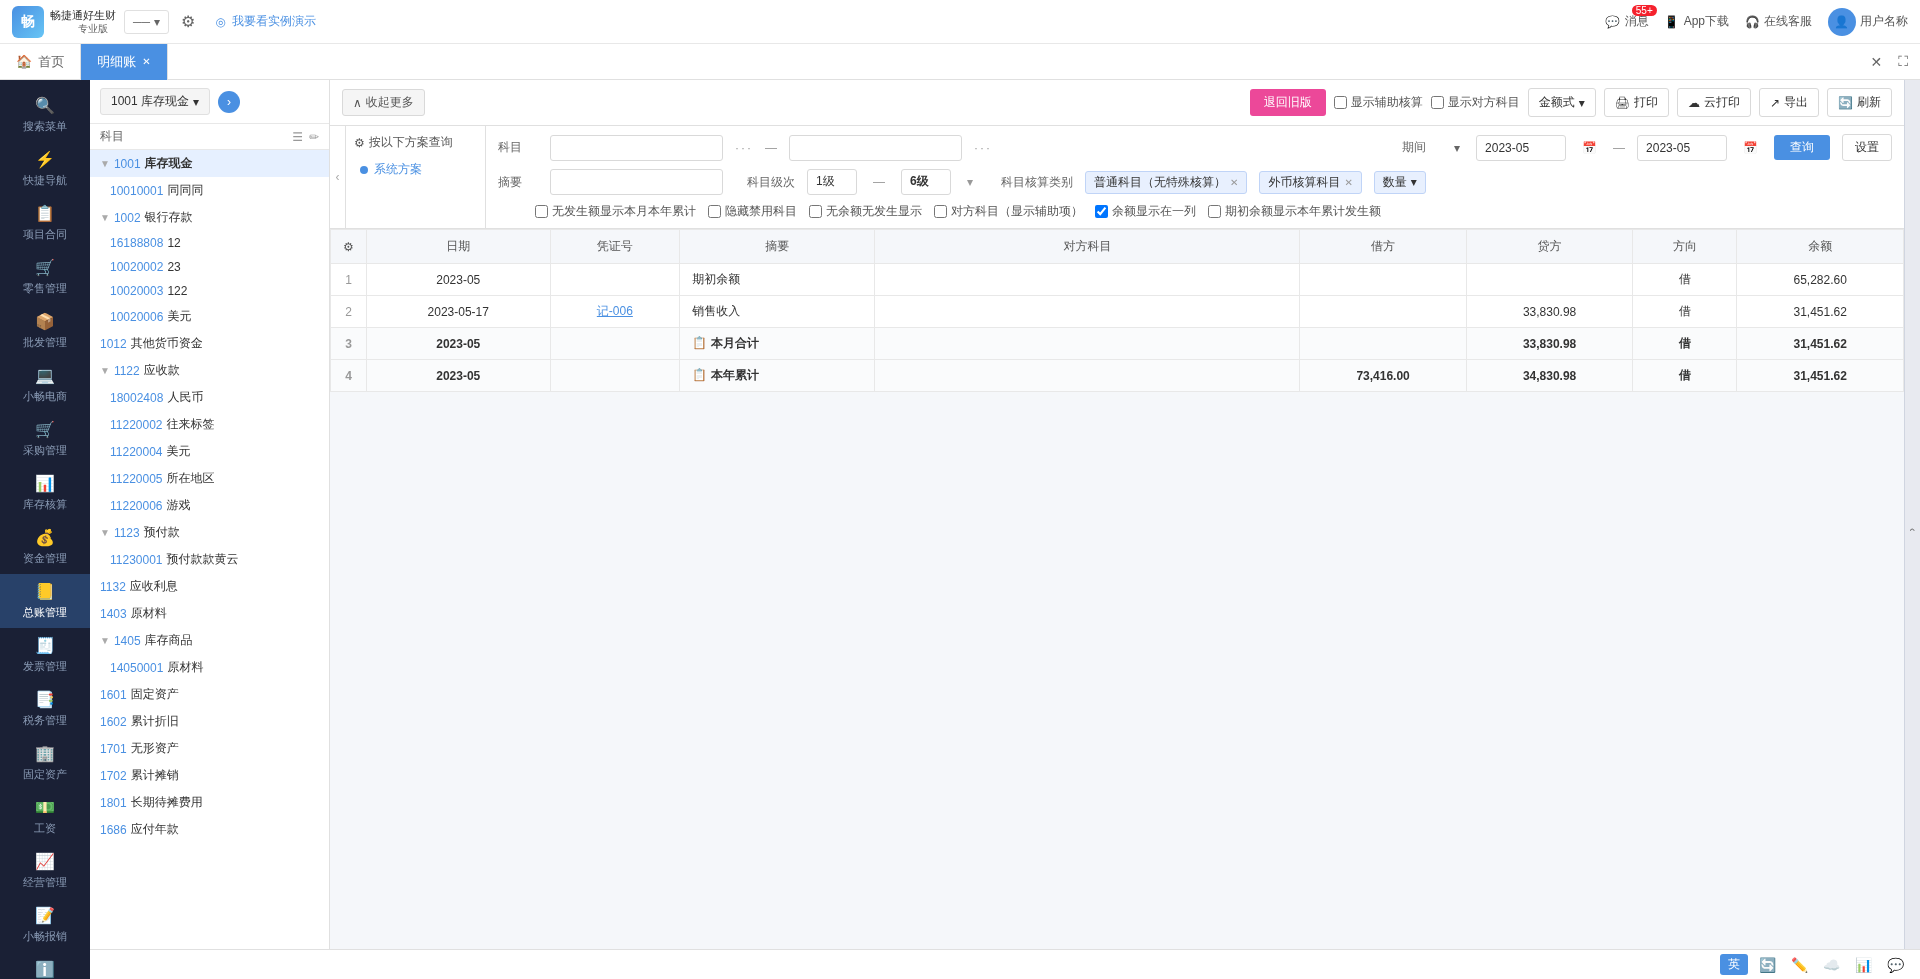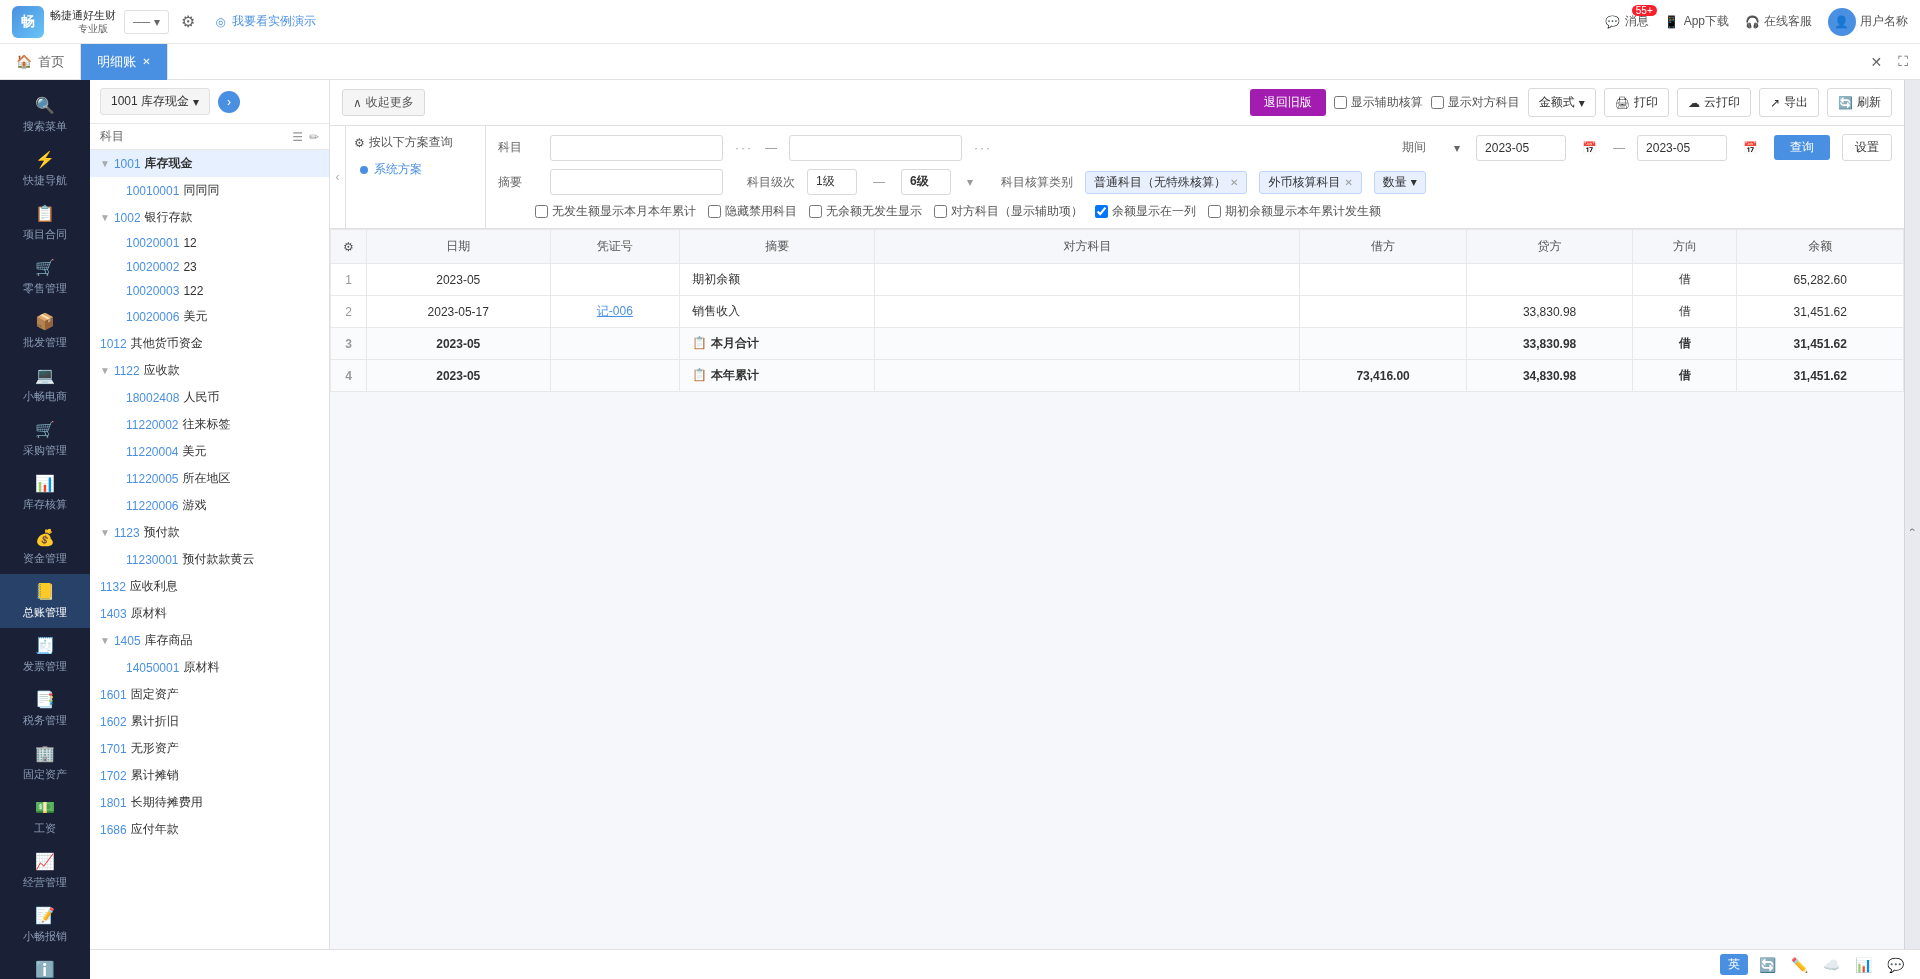--- a/index.html
+++ b/index.html
@@ -43,32 +43,32 @@
     .tree-header-icon { width: 22px; height: 22px; background: #4a90e2; border-radius: 50%; display: flex; align-items: center; justify-content: center; color: #fff; font-size: 12px; cursor: pointer; }
     .tree-toolbar { display: flex; align-items: center; padding: 4px 10px; border-bottom: 1px solid #e8e8e8; gap: 6px; }
     .tree-toolbar-label { font-size: 12px; color: #666; }
     .tree-toolbar-icons { margin-left: auto; display: flex; gap: 6px; color: #999; cursor: pointer; }
     .tree-body { flex: 1; overflow-y: auto; }
     .tree-node { padding: 5px 10px; cursor: pointer; font-size: 12px; display: flex; align-items: center; gap: 4px; }
     .tree-node.selected { background: #e6f0ff; color: #4a90e2; font-weight: bold; }
     .tree-node .expand-icon { color: #aaa; font-size: 10px; }
     .tree-node .node-code { color: #4a90e2; font-weight: 500; }
     .tree-node .node-name { color: #333; }
-    .tree-node.child { padding-left: 36px; }
+    .tree-node.child { padding-left: 20px; }
     .tree-scrollbar { height: 8px; background: #f0f0f0; }
 
     
     .content-area { flex: 1; display: flex; flex-direction: column; background: #f5f7fa; overflow: hidden; }
 
     
     .content-toolbar { display: flex; align-items: center; padding: 8px 12px; background: #fff; border-bottom: 1px solid #e0e0e0; gap: 8px; flex-wrap: wrap; }
     .toolbar-left { display: flex; align-items: center; gap: 8px; }
     .toolbar-collapse { display: flex; align-items: center; gap: 4px; padding: 4px 10px; background: #f5f5f5; border: 1px solid #d9d9d9; border-radius: 3px; cursor: pointer; font-size: 12px; color: #555; }
     .toolbar-right { margin-left: auto; display: flex; align-items: center; gap: 8px; }
-    .btn-primary { background: #a21caf; color: #fff; border: none; border-radius: 3px; padding: 5px 14px; cursor: pointer; font-size: 12px; }
+    .btn-primary { background: #ec4899; color: #fff; border: none; border-radius: 3px; padding: 5px 14px; cursor: pointer; font-size: 12px; }
     .btn-default { background: #fff; color: #333; border: 1px solid #d9d9d9; border-radius: 3px; padding: 5px 10px; cursor: pointer; font-size: 12px; display: flex; align-items: center; gap: 4px; }
     .btn-dropdown { background: #fff; color: #333; border: 1px solid #d9d9d9; border-radius: 3px; padding: 5px 10px; cursor: pointer; font-size: 12px; display: flex; align-items: center; gap: 4px; }
     .checkbox-item { display: flex; align-items: center; gap: 4px; font-size: 12px; color: #555; cursor: pointer; }
     .checkbox-item input { cursor: pointer; }
     .filter-row { display: flex; align-items: center; gap: 12px; margin-bottom: 8px; }
     .filter-row:last-child { margin-bottom: 0; }
     .filter-label { font-size: 12px; color: #666; white-space: nowrap; min-width: 40px; }
     .filter-input { border: 1px solid #d9d9d9; border-radius: 3px; padding: 3px 8px; font-size: 12px; color: #999; height: 26px; min-width: 120px; }
     .filter-dots { color: #999; letter-spacing: 2px; }
     .filter-select { border: 1px solid #d9d9d9; border-radius: 3px; padding: 3px 8px; font-size: 12px; color: #333; height: 26px; }
@@ -266,21 +266,21 @@
         <span class="node-code">10010001</span>
         <span class="node-name">同同同</span>
       </div>
 
       <div class="tree-node">
         <span class="expand-icon">▼</span>
         <span class="node-code">1002</span>
         <span class="node-name">银行存款</span>
       </div>
       <div class="tree-node child">
-        <span class="node-code">10020001</span>
+        <span class="node-code">16188808</span>
         <span class="node-name">12</span>
       </div>
       <div class="tree-node child">
         <span class="node-code">10020002</span>
         <span class="node-name">23</span>
       </div>
       <div class="tree-node child">
         <span class="node-code">10020003</span>
         <span class="node-name">122</span>
       </div>

